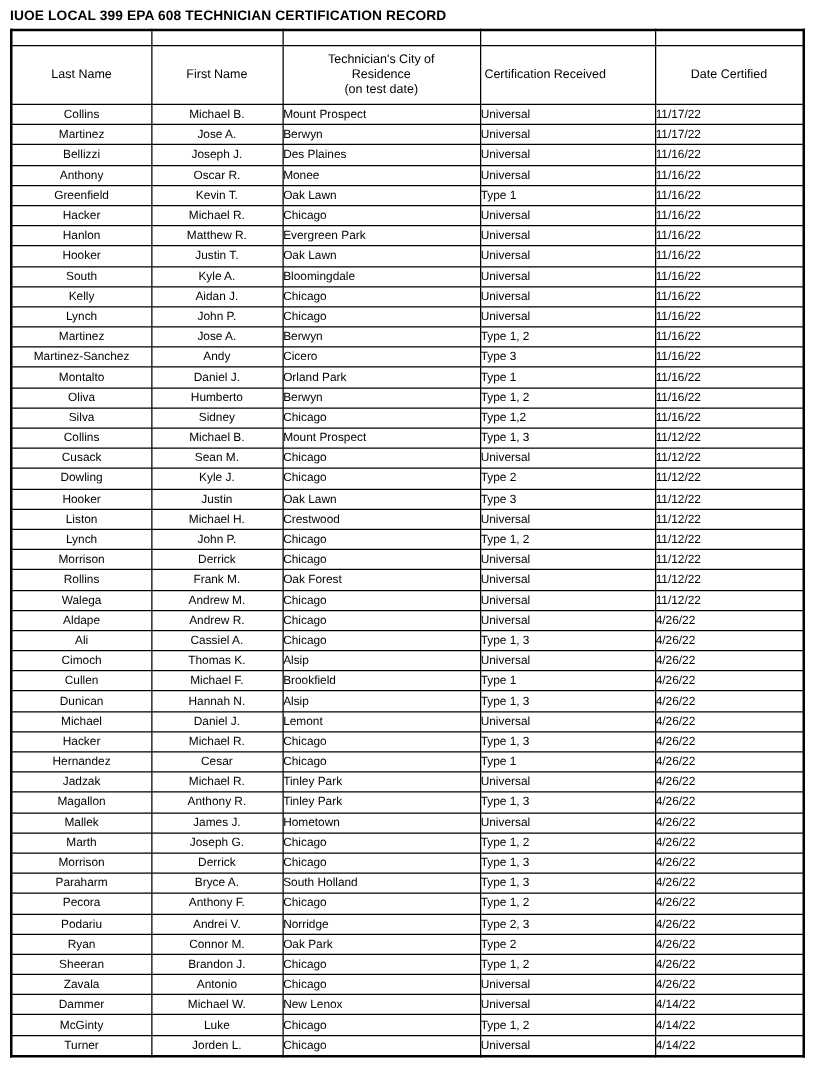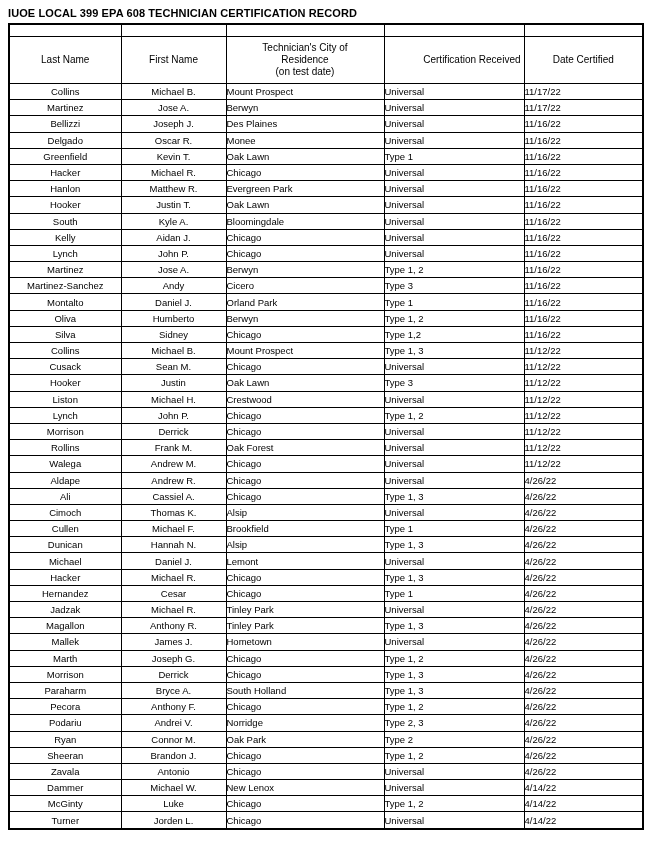--- a/index.html
+++ b/index.html
@@ -55,21 +55,21 @@
     height: 11px;
   }
   tr.header-row th {
     font-weight: normal;
     font-size: 10px;
     height: 44px;
     line-height: 12px;
     padding: 1px 3px;
   }
   th.h-center { text-align: center; }
-  th.h-left   { text-align: right; padding-left: 4px; }
+  th.h-left   { text-align: left; padding-left: 4px; }
 
   tr.data-row td {
     height: 15.2px;
   }
   td.cell-center { text-align: center; }
   td.cell-left   { text-align: left; padding-left: 4px; }
 </style>
 </head>
 <body>
 
@@ -120,21 +120,21 @@
           <td class="cell-left">11/17/22</td>
         </tr>
         <tr class="data-row">
           <td class="cell-center">Bellizzi</td>
           <td class="cell-center">Joseph J.</td>
           <td class="cell-left">Des Plaines</td>
           <td class="cell-left">Universal</td>
           <td class="cell-left">11/16/22</td>
         </tr>
         <tr class="data-row">
-          <td class="cell-center">Delgado</td>
+          <td class="cell-center">Anthony</td>
           <td class="cell-center">Oscar R.</td>
           <td class="cell-left">Monee</td>
           <td class="cell-left">Universal</td>
           <td class="cell-left">11/16/22</td>
         </tr>
         <tr class="data-row">
           <td class="cell-center">Greenfield</td>
           <td class="cell-center">Kevin T.</td>
           <td class="cell-left">Oak Lawn</td>
           <td class="cell-left">Type 1</td>
@@ -225,20 +225,27 @@
           <td class="cell-left">11/12/22</td>
         </tr>
         <tr class="data-row">
           <td class="cell-center">Cusack</td>
           <td class="cell-center">Sean M.</td>
           <td class="cell-left">Chicago</td>
           <td class="cell-left">Universal</td>
           <td class="cell-left">11/12/22</td>
         </tr>
         <tr class="data-row">
+          <td class="cell-center">Dowling</td>
+          <td class="cell-center">Kyle J.</td>
+          <td class="cell-left">Chicago</td>
+          <td class="cell-left">Type 2</td>
+          <td class="cell-left">11/12/22</td>
+        </tr>
+        <tr class="data-row">
           <td class="cell-center">Hooker</td>
           <td class="cell-center">Justin</td>
           <td class="cell-left">Oak Lawn</td>
           <td class="cell-left">Type 3</td>
           <td class="cell-left">11/12/22</td>
         </tr>
         <tr class="data-row">
           <td class="cell-center">Liston</td>
           <td class="cell-center">Michael H.</td>
           <td class="cell-left">Crestwood</td>

